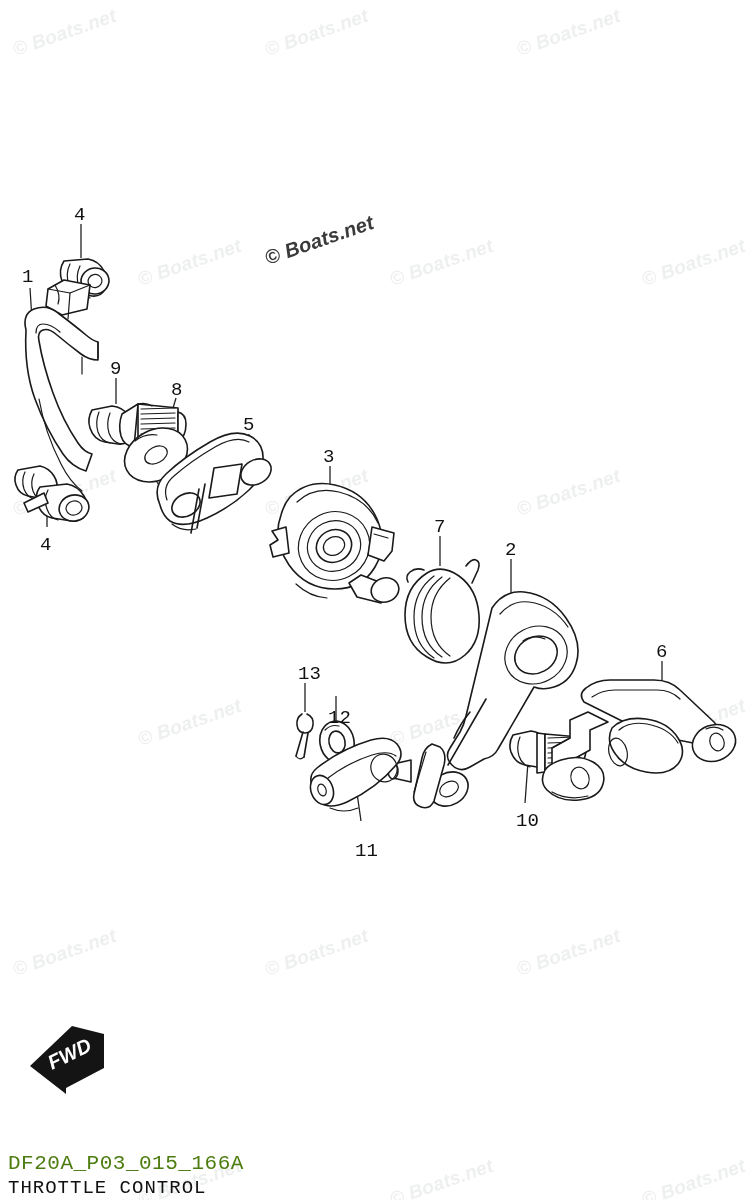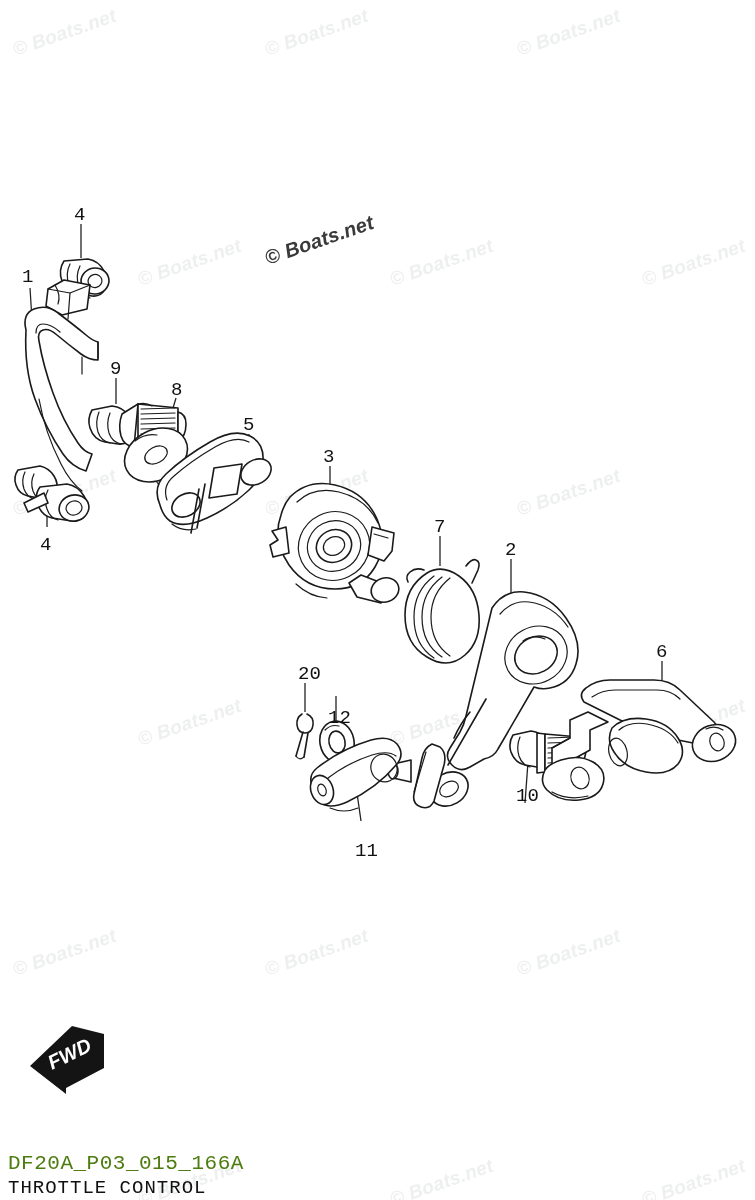--- a/index.html
+++ b/index.html
@@ -294,24 +294,24 @@
       <div class="callout" style="left: 22px; top: 268px;">1</div>
       <div class="callout" style="left: 74px; top: 206px;">4</div>
       <div class="callout" style="left: 40px; top: 536px;">4</div>
       <div class="callout" style="left: 110px; top: 360px;">9</div>
       <div class="callout" style="left: 171px; top: 381px;">8</div>
       <div class="callout" style="left: 243px; top: 416px;">5</div>
       <div class="callout" style="left: 323px; top: 448px;">3</div>
       <div class="callout" style="left: 434px; top: 518px;">7</div>
       <div class="callout" style="left: 505px; top: 541px;">2</div>
       <div class="callout" style="left: 656px; top: 643px;">6</div>
-      <div class="callout" style="left: 298px; top: 665px;">20</div>
+      <div class="callout" style="left: 298px; top: 665px;">13</div>
       <div class="callout" style="left: 328px; top: 678px; margin-top: 31px;">12</div>
       <div class="callout" style="left: 355px; top: 842px;">11</div>
-      <div class="callout" style="left: 516px; top: 787px;">10</div>
+      <div class="callout" style="left: 516px; top: 812px;">10</div>
     </div>
 
   <div id="fwd">
     <svg width="96" height="70" viewBox="0 0 96 70" xmlns="http://www.w3.org/2000/svg">
       <path d="M4 42 L46 2 L78 10 L78 44 L40 64 L40 70 L22 56 Z" fill="#141414"></path>
       <text x="26" y="46" fill="#ffffff" font-family="Liberation Sans, sans-serif" font-size="20" font-weight="bold" font-style="italic" transform="rotate(-26 26 46)">FWD</text>
     </svg>
   </div>
 
   <div id="code-line">DF20A_P03_015_166A</div>

